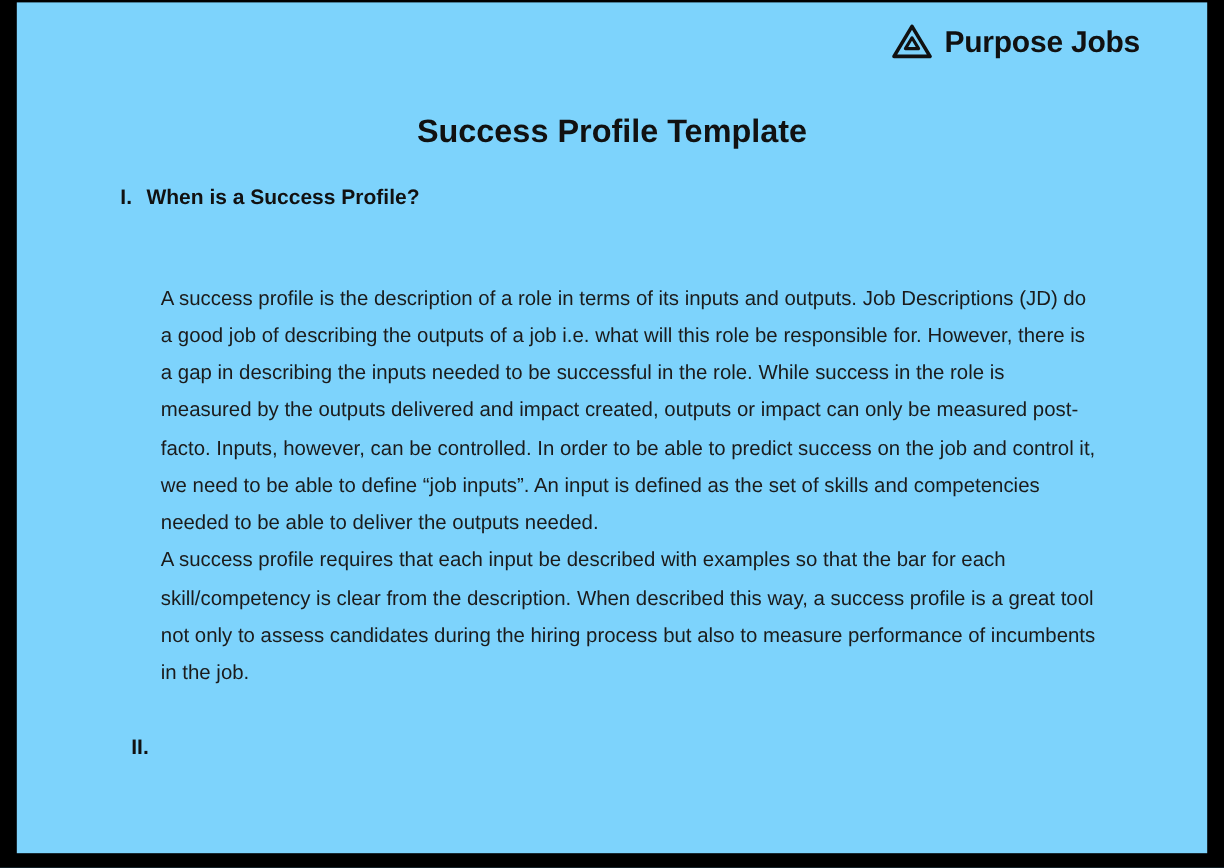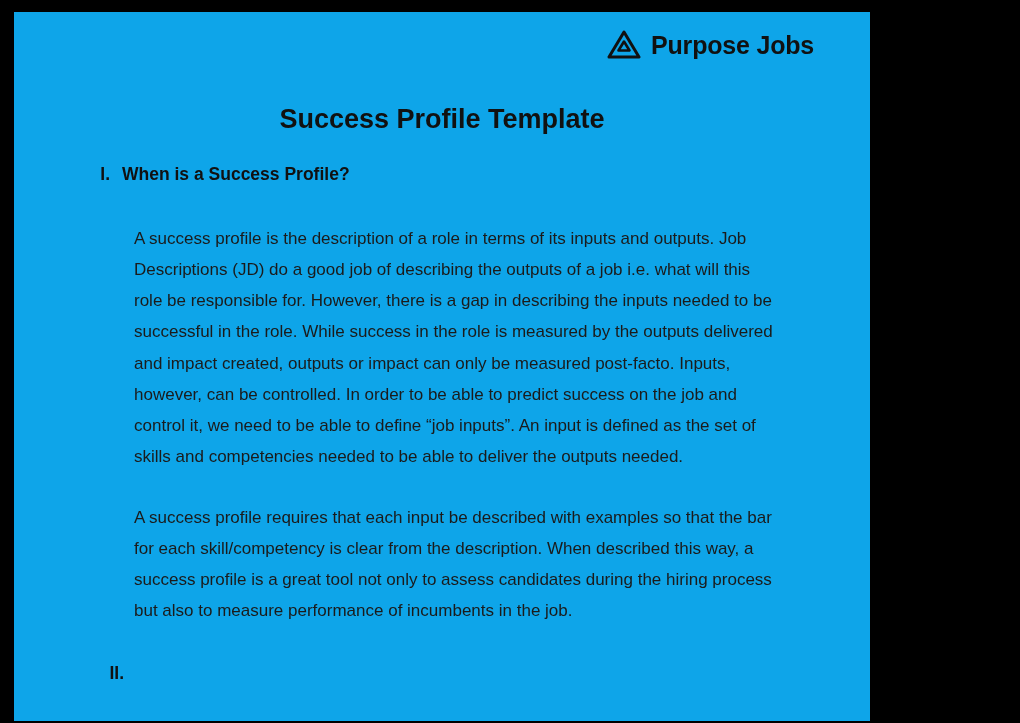--- a/index.html
+++ b/index.html
@@ -9,24 +9,24 @@
   }
   body {
     width: 1020px;
     height: 723px;
     font-family: "Liberation Sans", sans-serif;
     overflow: hidden;
   }
   .page {
     position: absolute;
     left: 14px;
-    top: 12px;
-    width: 856px;
+    top: 2px;
+    width: 992px;
     height: 709px;
-    background: #0ea5e9;
+    background: #7dd3fc;
     box-sizing: border-box;
   }
   .brand {
     position: absolute;
     right: 56px;
     top: 18px;
     display: flex;
     align-items: center;
     gap: 10px;
   }
@@ -79,22 +79,22 @@
     line-height: 1.4;
   }
   .body-block {
     margin-left: 120px;
     margin-right: 92px;
     font-size: 17px;
     color: #1b1b1b;
     line-height: 1.84;
     text-align: left;
   }
-  .para-1 { margin-top: 36px; }
-  .para-2 { margin-top: 29px; }
+  .para-1 { margin-top: 56px; }
+  .para-2 { }
   .section-2 { margin-top: 34px; }
   .section-2 .section-num { width: 118px; padding-right: 8px; padding-left: 42px; }
 </style>
 </head>
 <body>
 
 <div class="page">
 
   <div class="brand">
     <svg class="brand-mark" viewBox="0 0 34 30">

